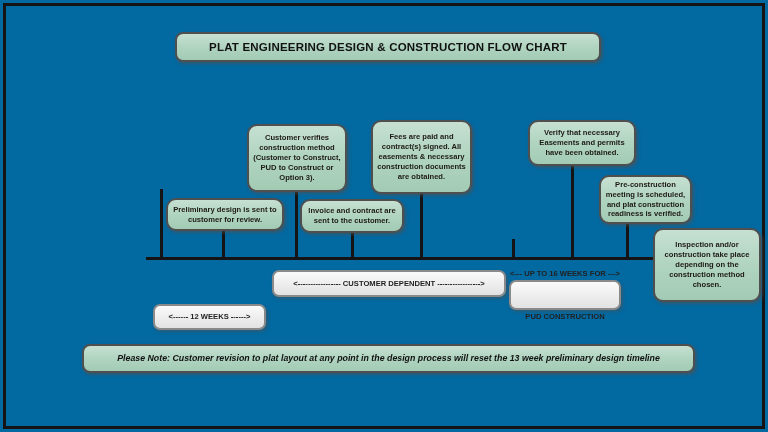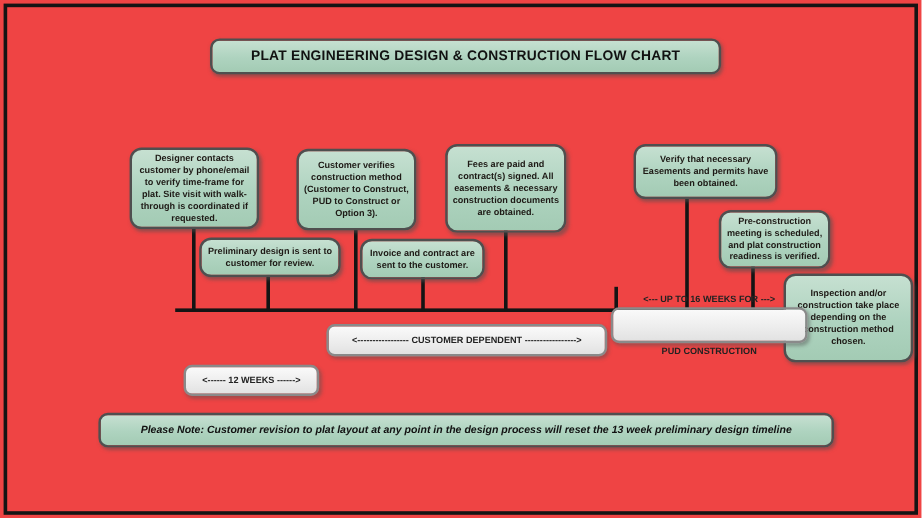--- a/index.html
+++ b/index.html
@@ -1,17 +1,17 @@
 <!DOCTYPE html>
 <html><head>
 <meta charset="utf-8">
 <style>
   html,body{margin:0;padding:0;background:#fff;}
   body{font-family:"Liberation Sans", sans-serif;}
-  .canvas{position:relative;width:768px;height:432px;background:#ef4444;overflow:hidden;}
+  .canvas{position:relative;width:768px;height:432px;background:#0369a1;overflow:hidden;}
   .frame{position:absolute;left:3px;top:3px;right:3px;bottom:3px;border:3px solid #141414;}
 
   
   .gbox{
     position:absolute;
     background:linear-gradient(180deg,#c6e0d1 0%,#aed3bf 55%,#a3cbb4 100%);
     border:2px solid #4f4f4f;
     border-radius:10px;
     box-shadow:1.5px 2px 3px rgba(80,80,80,.55);
     display:flex;align-items:center;justify-content:center;
@@ -43,58 +43,57 @@
 
   
   .pos-title{left:175px;top:32px;width:426px;height:30px;}
   .pos-project-start{left:25px;top:238px;width:122px;height:56px;}
   .pos-designer{left:108px;top:123px;width:108px;height:68px;}
   .pos-preliminary{left:166px;top:198px;width:118px;height:33px;}
   .pos-customer-verifies{left:247px;top:124px;width:100px;height:68px;}
   .pos-invoice{left:300px;top:199px;width:104px;height:34px;}
   .pos-fees{left:371px;top:120px;width:101px;height:74px;}
   .pos-pud-work{left:449px;top:193px;width:113px;height:48px;}
-  .pos-verify{left:528px;top:120px;width:120px;height:46px;}
+  .pos-verify{left:528px;top:120px;width:108px;height:46px;}
   .pos-preconstruction{left:599px;top:175px;width:93px;height:49px;}
   .pos-inspection{left:653px;top:228px;width:108px;height:74px;}
   .pos-note{left:82px;top:344px;width:613px;height:29px;}
 
   .pos-hline{left:146px;top:257px;width:509px;height:3px;}
   .pos-v1{left:160px;top:189px;width:3px;height:70px;}
   .pos-v2{left:222px;top:229px;width:3px;height:30px;}
   .pos-v3{left:295px;top:190px;width:3px;height:69px;}
   .pos-v4{left:351px;top:231px;width:3px;height:28px;}
   .pos-v5{left:420px;top:192px;width:3px;height:67px;}
   .pos-v6{left:512px;top:239px;width:3px;height:20px;}
   .pos-v7{left:571px;top:164px;width:3px;height:95px;}
   .pos-v8{left:626px;top:222px;width:3px;height:37px;}
 
   .pos-bar1{left:153px;top:270px;width:113px;height:26px;margin-top:34px;}
   .pos-bar2{left:272px;top:270px;width:234px;height:27px;}
-  .pos-bar3{left:509px;top:256px;width:164px;height:30px;gap:34px;}
+  .pos-bar3{left:509px;top:280px;width:112px;height:30px;gap:34px;}
 </style>
 </head>
 <body>
 
 <div class="canvas">
   <div class="frame"></div>
 
   <div class="gbox title-bar pos-title">PLAT ENGINEERING DESIGN &amp; CONSTRUCTION FLOW CHART</div>
 
   <div class="line pos-hline"></div>
   <div class="line pos-v1"></div>
   <div class="line pos-v2"></div>
   <div class="line pos-v3"></div>
   <div class="line pos-v4"></div>
   <div class="line pos-v5"></div>
   <div class="line pos-v6"></div>
   <div class="line pos-v7"></div>
   <div class="line pos-v8"></div>
 
-  <div class="gbox pos-designer">Designer contacts customer by phone/email to verify time-frame for plat. Site visit with walk-through is coordinated if requested.</div>
   <div class="gbox pos-preliminary">Preliminary design is sent to customer for review.</div>
   <div class="gbox pos-customer-verifies">Customer verifies construction method (Customer to Construct, PUD to Construct or Option 3).</div>
   <div class="gbox pos-fees">Fees are paid and contract(s) signed. All easements &amp; necessary construction documents are obtained.</div>
   <div class="gbox pos-invoice">Invoice and contract are sent to the customer.</div>
   <div class="gbox pos-verify">Verify that necessary Easements and permits have been obtained.</div>
   <div class="gbox pos-preconstruction">Pre-construction meeting is scheduled, and plat construction readiness is verified.</div>
   <div class="gbox pos-inspection">Inspection and/or construction take place depending on the construction method chosen.</div>
 
   <div class="tbar pos-bar1">
     <span>&lt;------    12 WEEKS    ------&gt;</span>

